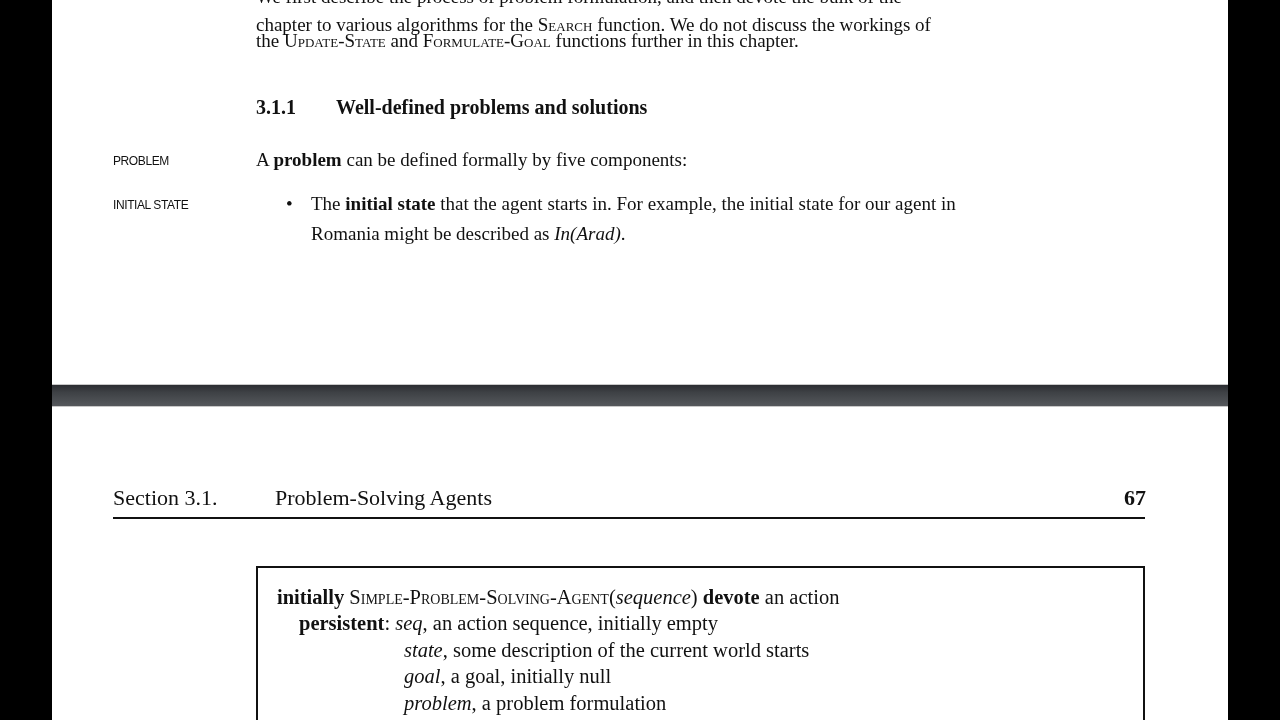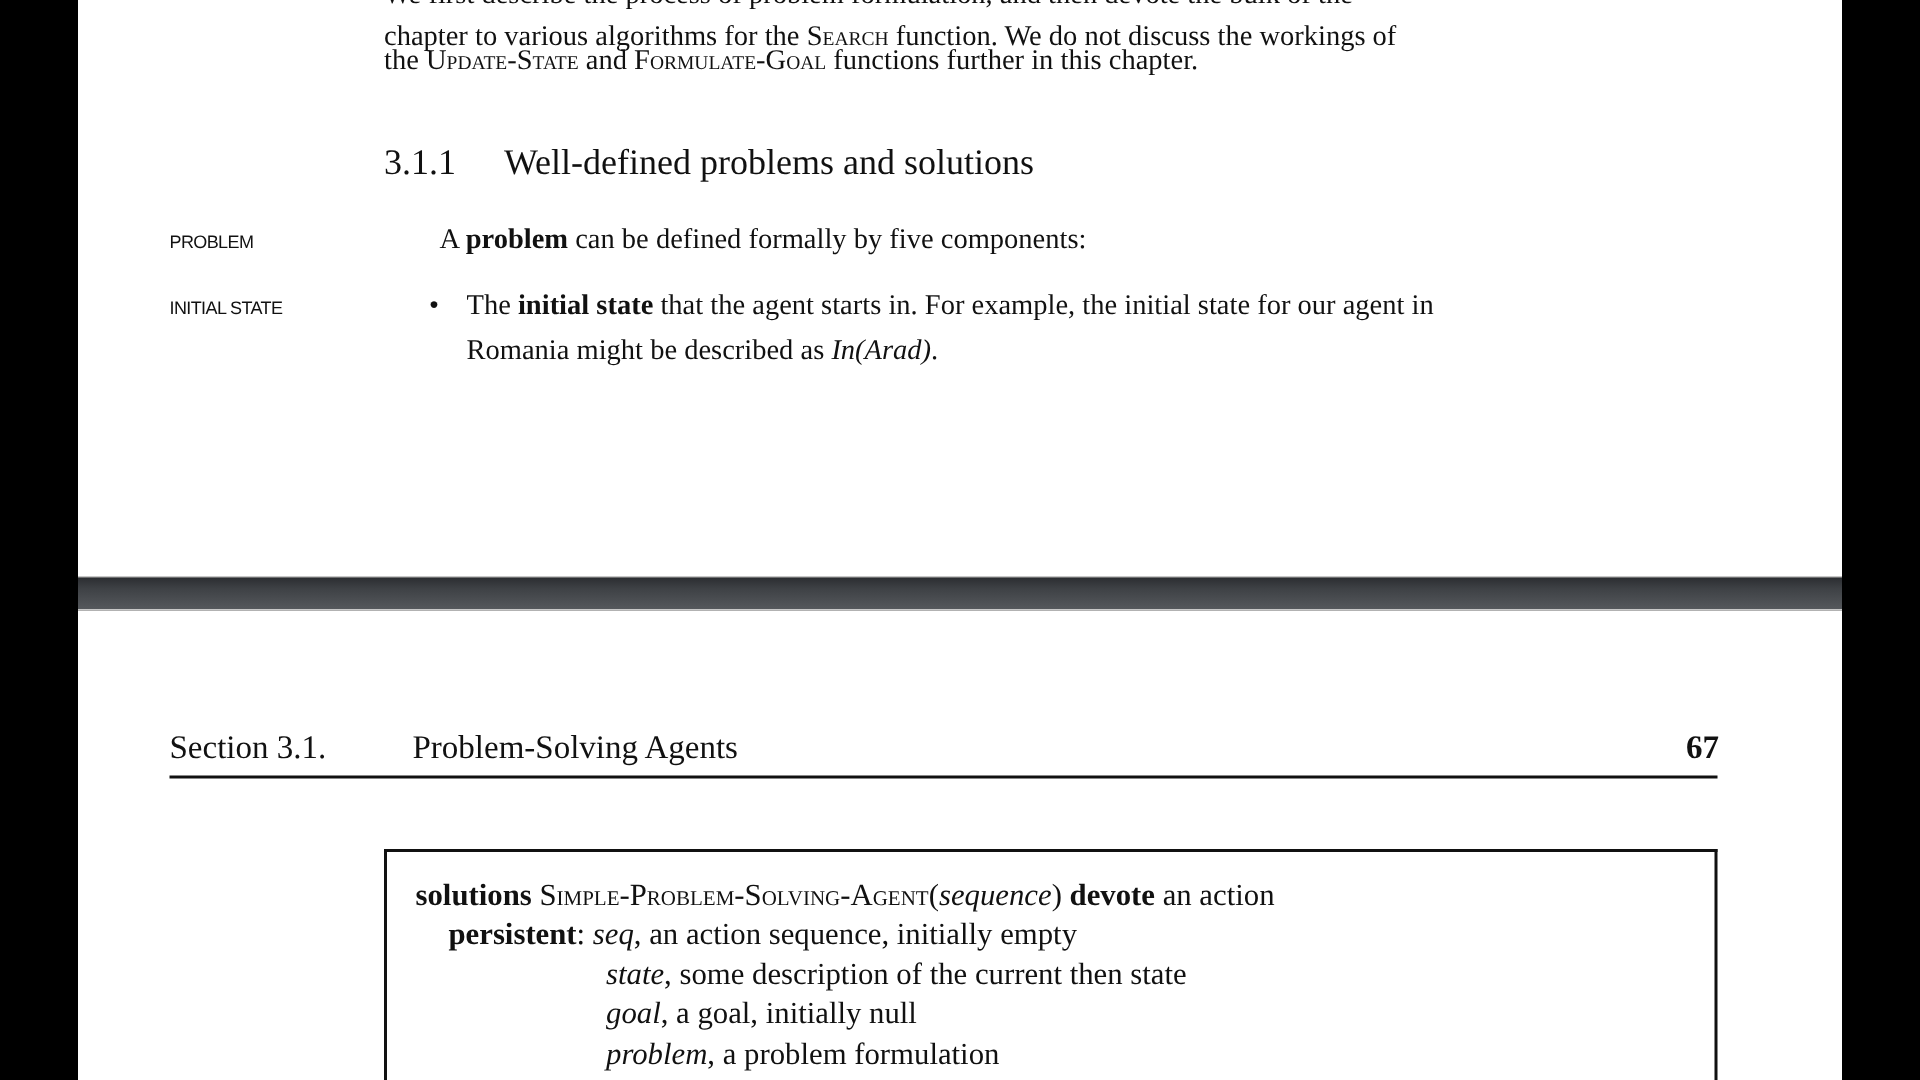--- a/index.html
+++ b/index.html
@@ -22,29 +22,29 @@
     border-top: 1px solid #c8c8c8;
     border-bottom: 1px solid #c8c8c8;
     box-sizing: border-box;
   }
   .abs { position: absolute; white-space: nowrap; }
   .body-text { font-size: 19px; line-height: 30px; }
   .sc { font-variant: small-caps; }
   .cutline { top: -18px; left: 204px; }
   .line1 { top: 10px; left: 204px; }
   .line2 { top: 26px; left: 204px; }
-  .subsec { top: 96px; left: 204px; font-size: 24px; font-weight: normal; }
+  .subsec { top: 96px; left: 204px; font-size: 20px; font-weight: bold; }
   .subsec .num { display: inline-block; width: 80px; }
   .margin-note {
     font-family: "Liberation Sans", "DejaVu Sans", sans-serif;
     font-size: 12px; letter-spacing: -0.4px; color: #111;
   }
   .mn-problem { top: 154px; left: 61px; }
   .mn-initial { top: 198px; left: 61px; }
-  .p-problem { top: 145px; left: 204px; margin-left: 37px; }
+  .p-problem { top: 145px; left: 204px; }
   .bullet { top: 189px; left: 234px; }
   .bullet-line1 { top: 189px; left: 259px; }
   .bullet-line2 { top: 219px; left: 259px; }
   .math { font-style: italic; }
 
   .hdr { top: 78px; font-size: 22px; }
   .hdr-section { left: 61px; }
   .hdr-title { left: 223px; }
   .hdr-page { right: 82px; font-weight: bold; }
   .hdr-rule {
@@ -98,29 +98,29 @@
 
 <div class="page page-bottom">
   <div class="abs hdr hdr-section">Section 3.1.</div>
   <div class="abs hdr hdr-title">Problem-Solving Agents</div>
   <div class="abs hdr hdr-page">67</div>
   <div class="hdr-rule"></div>
 
   <div class="algo-box"></div>
 
   <div class="abs algo algo-l1">
-    <b>solutions</b>
+    <b>initially</b>
     <span class="sc">Simple-Problem-Solving-Agent</span><span>(</span><i>sequence</i><span>)</span>
     <b>devote</b><span> an action</span>
   </div>
   <div class="abs algo algo-l2">
     <b>persistent</b><span>:</span>&nbsp;<i>seq</i><span>, an action sequence, initially empty</span>
   </div>
   <div class="abs algo algo-l3">
-    <i>state</i><span>, some description of the current then state</span>
+    <i>state</i><span>, some description of the current world starts</span>
   </div>
   <div class="abs algo algo-l4">
     <i>goal</i><span>, a goal, initially null</span>
   </div>
   <div class="abs algo algo-l5">
     <i>problem</i><span>, a problem formulation</span>
   </div>
 </div>
 
 </body></html>

